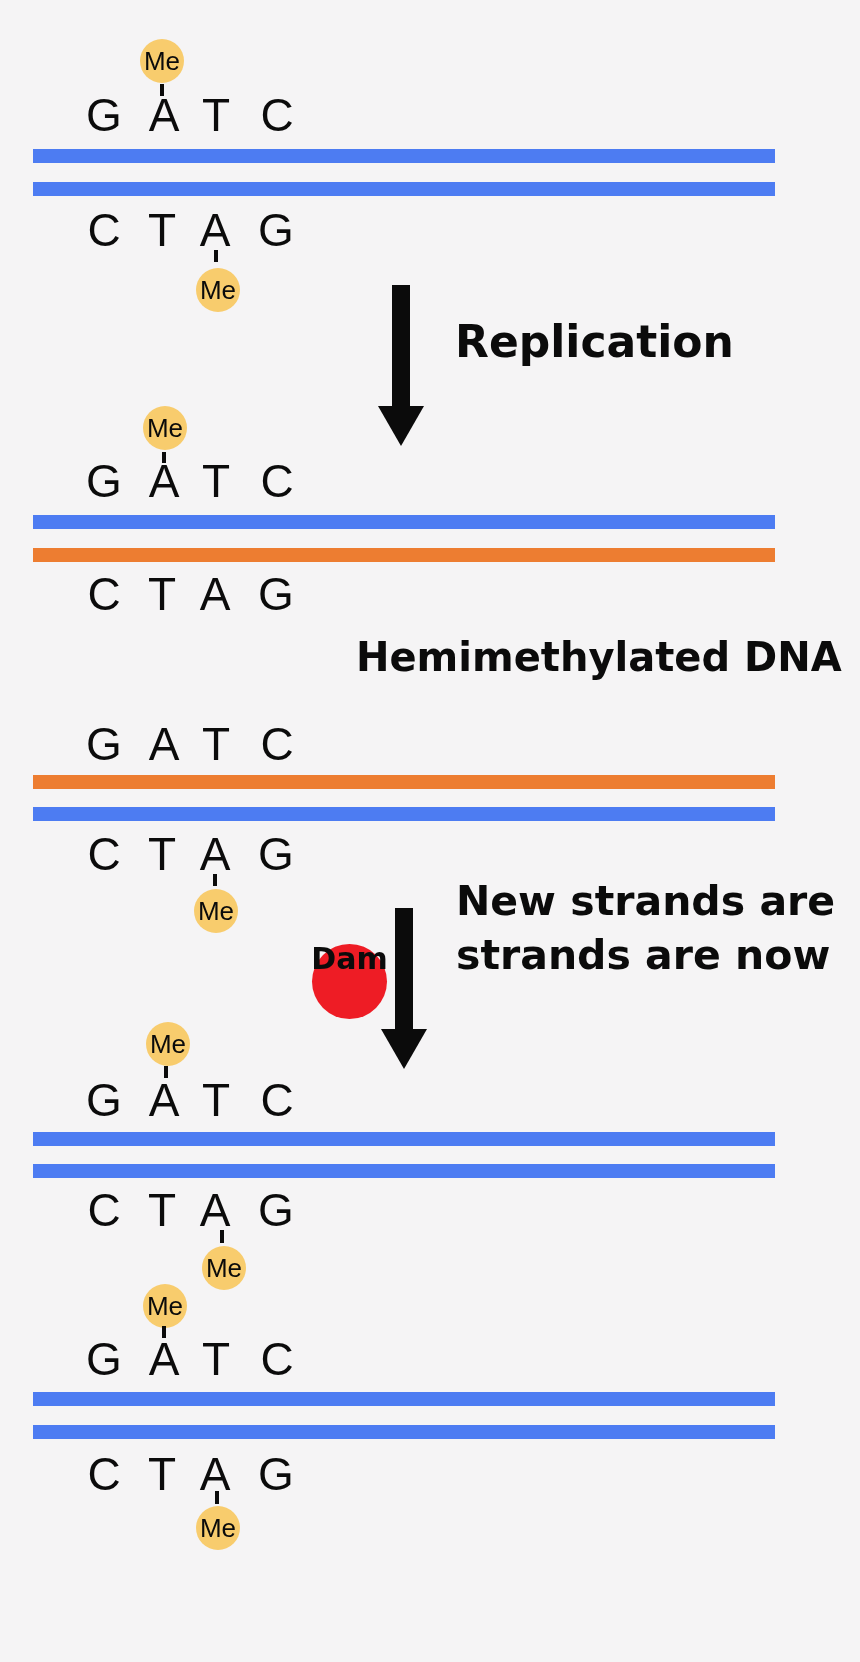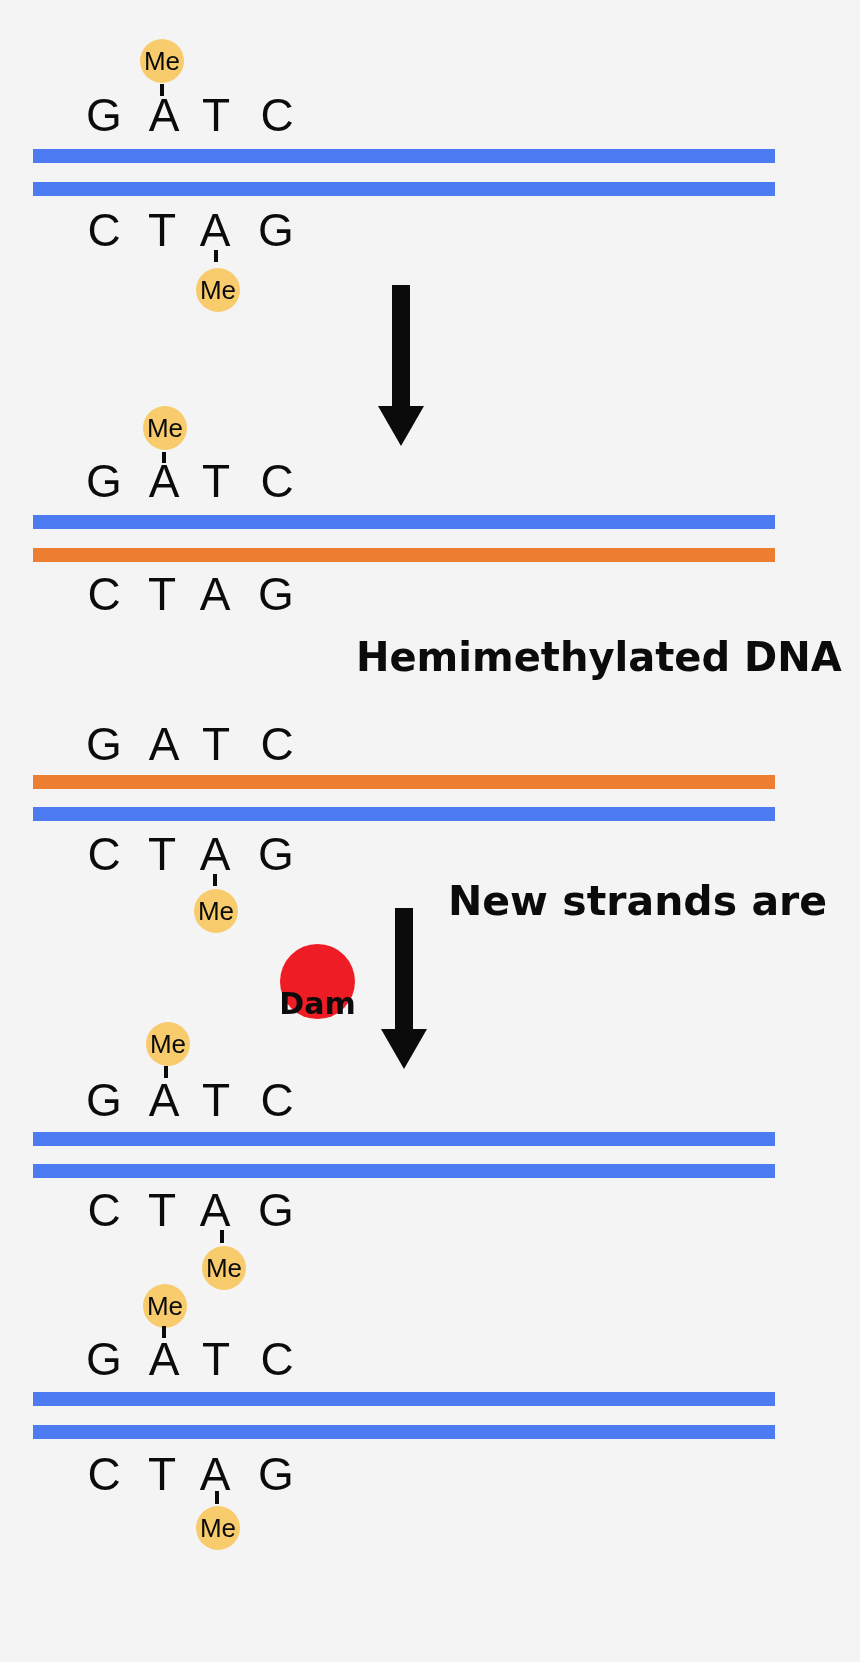--- a/index.html
+++ b/index.html
@@ -31,26 +31,26 @@
   .shaft{ position:absolute; width:18px; background:var(--ink,#0b0b0b); }
   .head{
     position:absolute; width:0; height:0;
     border-left:23px solid transparent; border-right:23px solid transparent;
     border-top:40px solid var(--ink,#0b0b0b);
   }
   
   .h{ position:absolute; color:var(--ink,#0b0b0b); font-weight:bold; white-space:nowrap; }
   .replication{ font-size:44px; line-height:1; }
   .hemi{ font-size:40px; line-height:1; }
-  .note{ font-size:41px; line-height:54px; white-space:nowrap; }
+  .note{ font-size:41px; line-height:54px; white-space:nowrap;margin-left:8px; }
   .dam{
     position:absolute; width:75px; height:75px; border-radius:50%;
     background:var(--dam_red,#ee1c25);
-    display:flex; align-items:flex-end; justify-content:center;
-    font:bold 30px/1 "DejaVu Sans", sans-serif; color:var(--ink,#0b0b0b);
+    display:flex; align-items:flex-start; justify-content:center;
+    font:bold 30px/1 "DejaVu Sans", sans-serif; color:var(--ink,#0b0b0b);margin-left:32px;
   }
 </style>
 </head>
 <body>
 
 <div id="canvas">
 
   <div class="me" style="left:140px;top:39px;">
       <span>Me</span>
     </div>
@@ -65,20 +65,21 @@
   <span class="b" style="left:132px;top:207px;">T</span>
   <span class="b" style="left:185px;top:207px;">A</span>
   <span class="b" style="left:246px;top:207px;">G</span>
   <div class="tick" style="left:214px;top:250px;height:12px;"></div>
   <div class="me" style="left:196px;top:268px;">
       <span>Me</span>
     </div>
 
   <div class="shaft" style="left:392px;top:285px;height:124px;"></div>
   <div class="head" style="left:378px;top:406px;"></div>
+  <div class="h replication" style="left:455px;top:320px;">Replication</div>
 
   <div class="me" style="left:143px;top:406px;">
       <span>Me</span>
     </div>
   <div class="tick" style="left:162px;top:452px;height:11px;"></div>
   <span class="b" style="left:74px;top:458px;">G</span>
   <span class="b" style="left:134px;top:458px;">A</span>
   <span class="b" style="left:186px;top:458px;">T</span>
   <span class="b" style="left:247px;top:458px;">C</span>
   <div class="strand blue" style="top:515px;"></div>
@@ -105,20 +106,21 @@
       <span>Me</span>
     </div>
 
   <div class="dam" style="left:280px;top:944px;">
       <span>Dam</span>
     </div>
   <div class="shaft" style="left:395px;top:908px;height:124px;"></div>
   <div class="head" style="left:381px;top:1029px;"></div>
   <div class="h note" style="left:448px;top:874px;">
     <div>New strands are</div>
+    <div>strands are now</div>
   </div>
 
   <div class="me" style="left:146px;top:1022px;">
       <span>Me</span>
     </div>
   <div class="tick" style="left:164px;top:1066px;height:12px;"></div>
   <span class="b" style="left:74px;top:1077px;">G</span>
   <span class="b" style="left:134px;top:1077px;">A</span>
   <span class="b" style="left:186px;top:1077px;">T</span>
   <span class="b" style="left:247px;top:1077px;">C</span>

